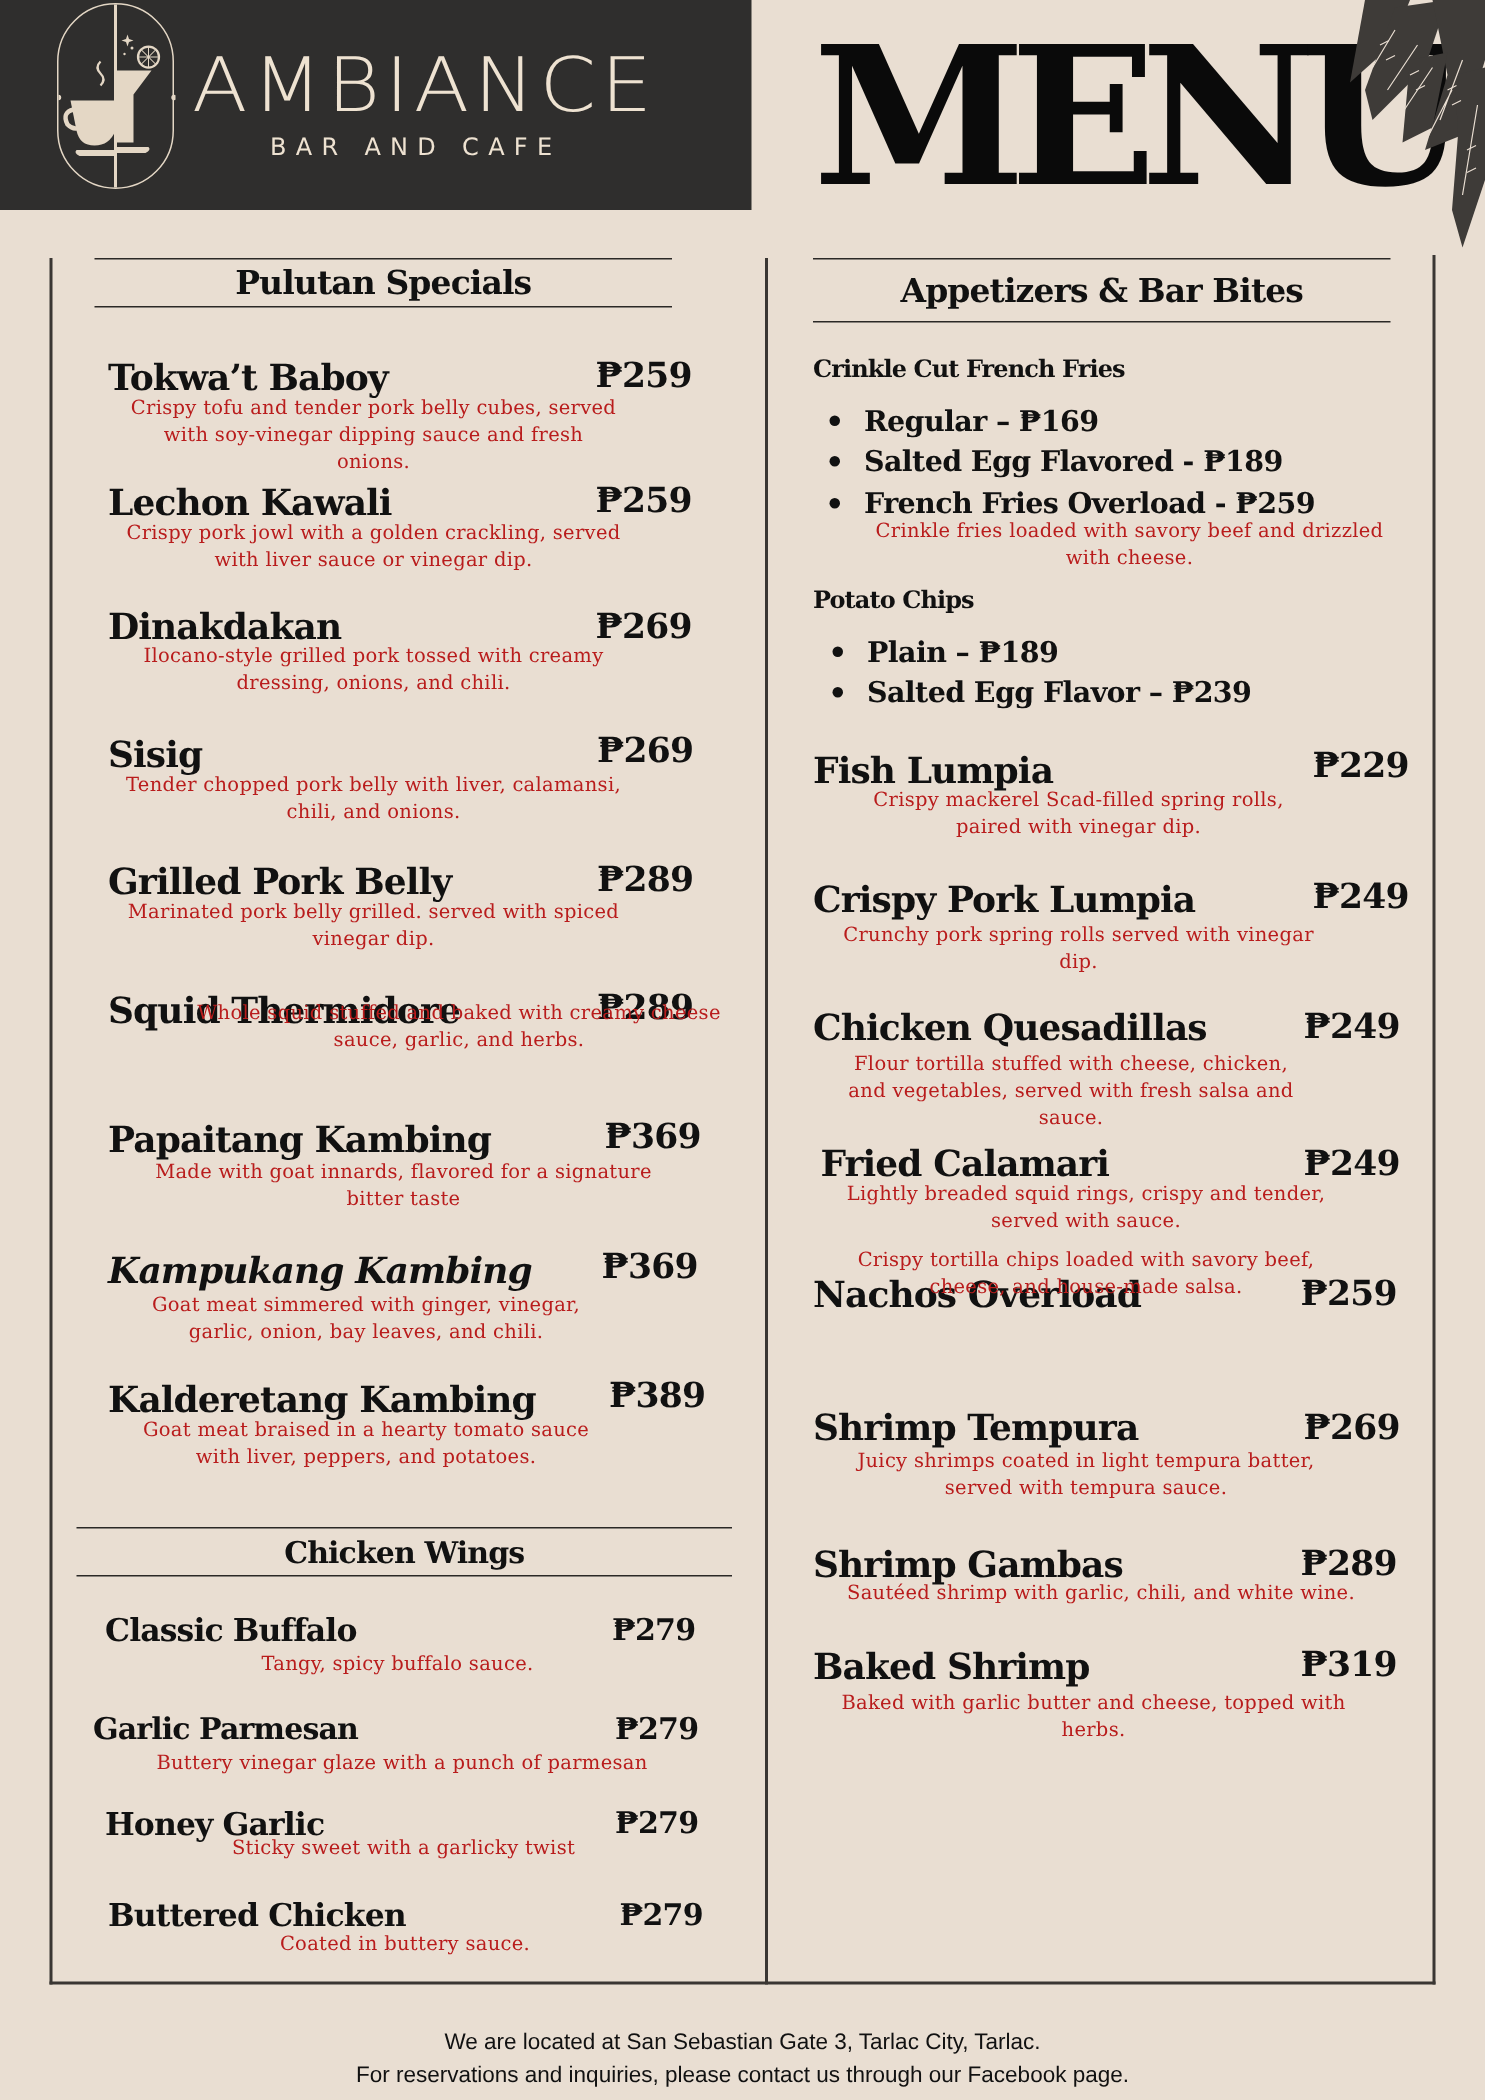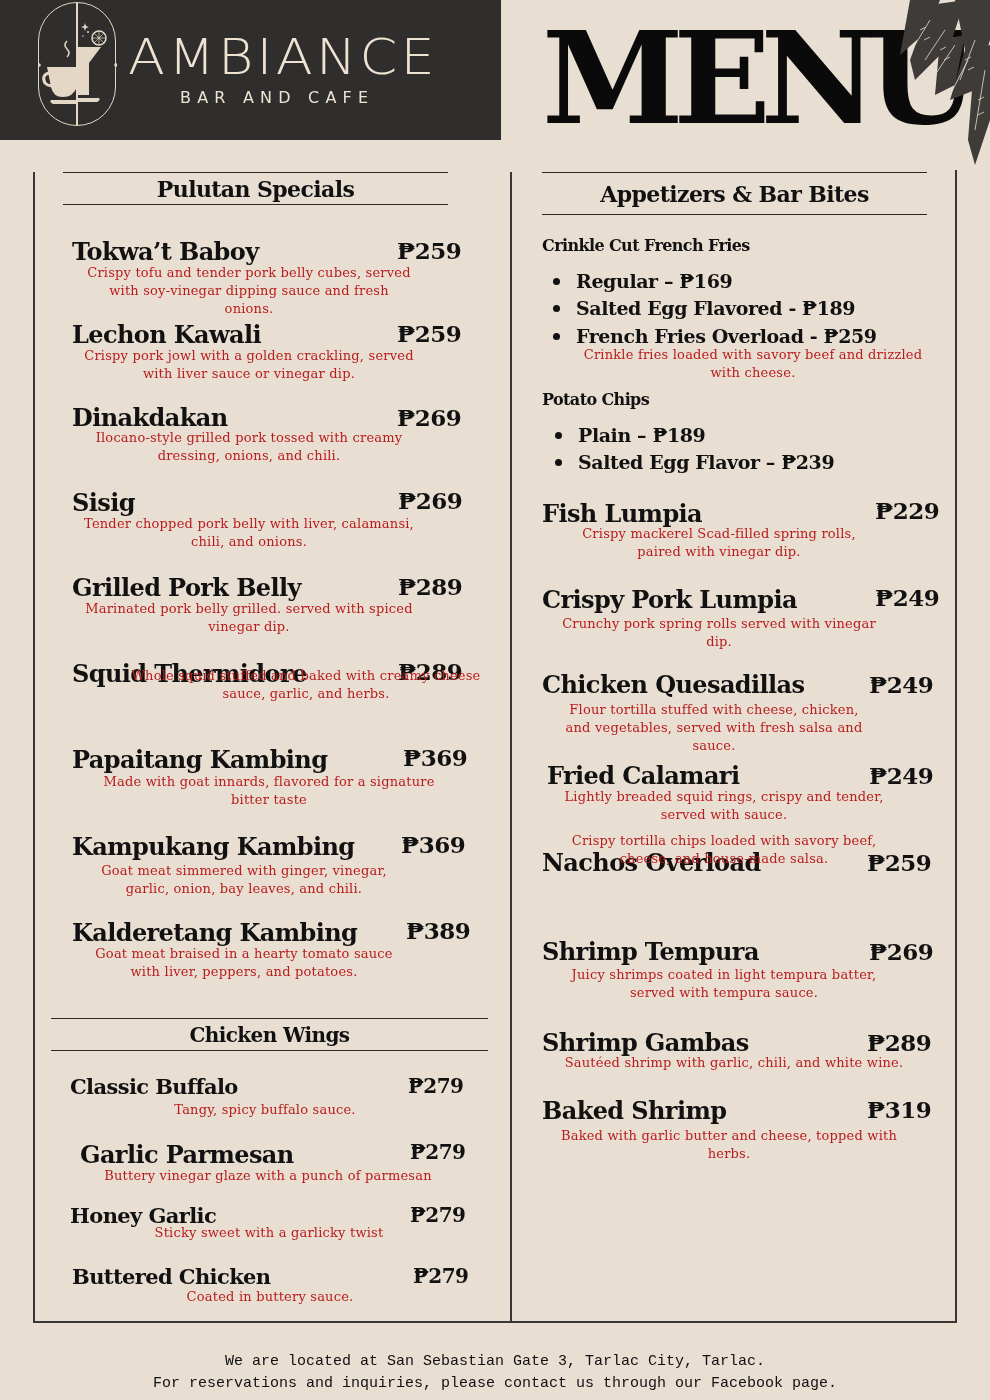--- a/index.html
+++ b/index.html
@@ -42,21 +42,21 @@
       font-family: "DejaVu Serif", serif; letter-spacing: -0.6px;
       display: flex; align-items: center; justify-content: center;
     }
     .item { position: absolute; }
     .item-name { position: absolute; font-weight: bold; font-size: 24px; white-space: nowrap; letter-spacing: -0.6px; }
     .item-price { position: absolute; font-weight: bold; font-size: 23px; white-space: nowrap; letter-spacing: -0.5px; }
     .item-desc { position: absolute; font-size: 13px; line-height: 18px; color: #b91c1c; letter-spacing: 0.2px; text-align: center; }
     .sub-name { position: absolute; font-weight: bold; font-size: 16px; white-space: nowrap; letter-spacing: -0.6px; }
     .bullet { position: absolute; font-weight: bold; font-size: 19px; white-space: nowrap; letter-spacing: -0.4px; }
     .bullet .dot { display: inline-block; width: 7px; height: 7px; background: #111; border-radius: 50%; margin-right: 16px; vertical-align: middle; position: relative; top: -2px; }
-    .footer-line { position: absolute; left: 0; width: 990px; text-align: center; font-size: 15px; font-family: Liberation Mono, monospace; }
+    .footer-line { position: absolute; left: 0; width: 990px; text-align: center; font-size: 15px; font-family: Liberation Sans, sans-serif; }
   </style>
 </head>
 <body>
 
 <div class="header-bar">
   <div class="logo-emblem">
     <div class="divider"></div>
     <svg width="78" height="124" viewBox="0 0 78 124">
 
       <path d="M28 38 q-4 4 0 8 q4 4 0 8" stroke="#e4d7c5" stroke-width="1.5" fill="none"></path>
@@ -135,41 +135,41 @@
       <div class="item-name" style="left: 72px; top: 659px;">Squid Thermidore</div>
       <div class="item-price" style="left: 398px; top: 658px;">₱289</div>
       <div class="item-desc" style="left: 84px; top: 667px; width: 360px; margin-left: 42px;">Whole squid stuffed and baked with creamy cheese sauce, garlic, and herbs.</div>
     </div>
     <div class="item">
       <div class="item-name" style="left: 72px; top: 745px;">Papaitang Kambing</div>
       <div class="item-price" style="left: 403px; top: 744px;">₱369</div>
       <div class="item-desc" style="left: 84px; top: 773px; width: 370px;">Made with goat innards, flavored for a signature bitter taste</div>
     </div>
     <div class="item">
-      <div class="item-name" style="left: 72px; top: 832px;">Kampukang Kambing</div>
+      <div class="item-name" style="left: 72px; top: 832px; font-style: italic;">Kampukang Kambing</div>
       <div class="item-price" style="left: 401px; top: 831px;">₱369</div>
       <div class="item-desc" style="left: 79px; top: 862px; width: 330px;">Goat meat simmered with ginger, vinegar, garlic, onion, bay leaves, and chili.</div>
     </div>
     <div class="item">
       <div class="item-name" style="left: 72px; top: 918px;">Kalderetang Kambing</div>
       <div class="item-price" style="left: 406px; top: 917px;">₱389</div>
       <div class="item-desc" style="left: 79px; top: 945px; width: 330px;">Goat meat braised in a hearty tomato sauce with liver, peppers, and potatoes.</div>
     </div>
   </div>
 
 <div class="section-head" style="left:51px; top:1018px; width:437px; height:33px; font-size:20px;">Chicken Wings</div>
 
 <div id="wings-list">
     <div class="item">
       <div class="item-name" style="left: 70px; top: 1074px; font-size: 21px;">Classic Buffalo</div>
       <div class="item-price" style="left: 408px; top: 1074px; font-size: 20px;">₱279</div>
       <div class="item-desc" style="left: 75px; top: 1101px; width: 380px;">Tangy, spicy buffalo sauce.</div>
     </div>
     <div class="item">
-      <div class="item-name" style="left: 80px; top: 1140px; font-size: 24px;">Garlic Parmesan</div>
+      <div class="item-name" style="left: 62px; top: 1140px; font-size: 20px;">Garlic Parmesan</div>
       <div class="item-price" style="left: 410px; top: 1140px; font-size: 20px;">₱279</div>
       <div class="item-desc" style="left: 78px; top: 1167px; width: 380px;">Buttery vinegar glaze with a punch of parmesan</div>
     </div>
     <div class="item">
       <div class="item-name" style="left: 70px; top: 1203px; font-size: 21px;">Honey Garlic</div>
       <div class="item-price" style="left: 410px; top: 1203px; font-size: 20px;">₱279</div>
       <div class="item-desc" style="left: 79px; top: 1224px; width: 380px;">Sticky sweet with a garlicky twist</div>
     </div>
     <div class="item">
       <div class="item-name" style="left: 72px; top: 1264px; font-size: 21px;">Buttered Chicken</div>

